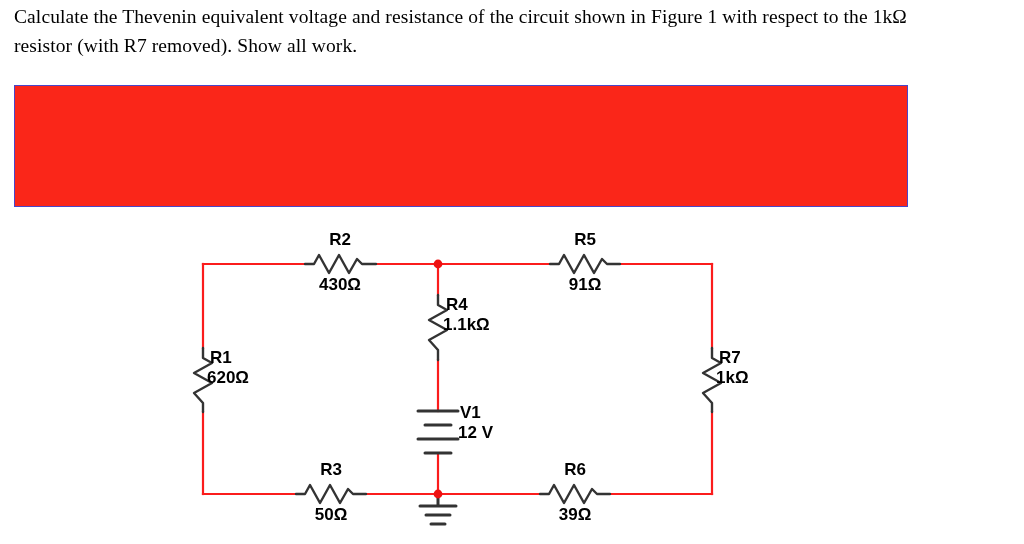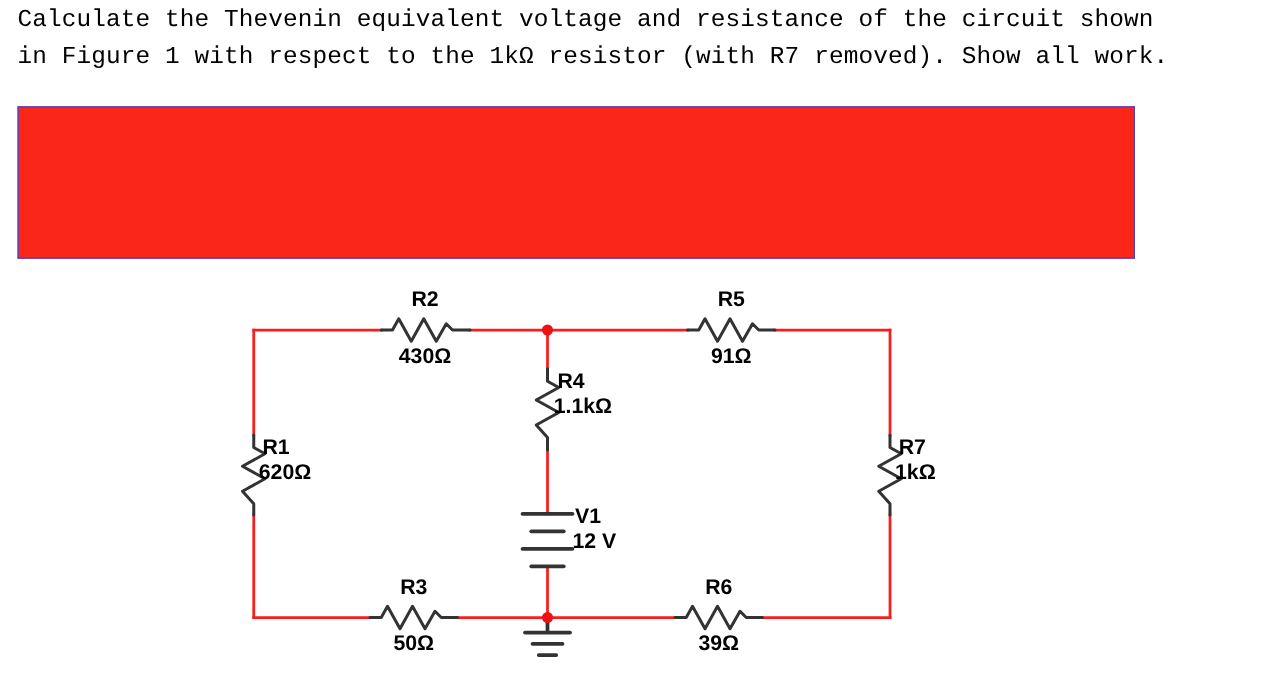--- a/index.html
+++ b/index.html
@@ -12,21 +12,21 @@
     height: 544px;
     position: relative;
     overflow: hidden;
     font-family: "Liberation Serif", serif;
   }
   #question-text {
     position: absolute;
     left: 14px;
     top: 2px;
     width: 940px;
-    font-family: Liberation Mono, monospace;
+    font-family: Liberation Serif, serif;
     font-size: 19.5px;
     line-height: 29px;
     color: #000000;
     letter-spacing: 0.1px;
   }
   #redacted-block {
     position: absolute;
     left: 14px;
     top: 85px;
     width: 894px;

